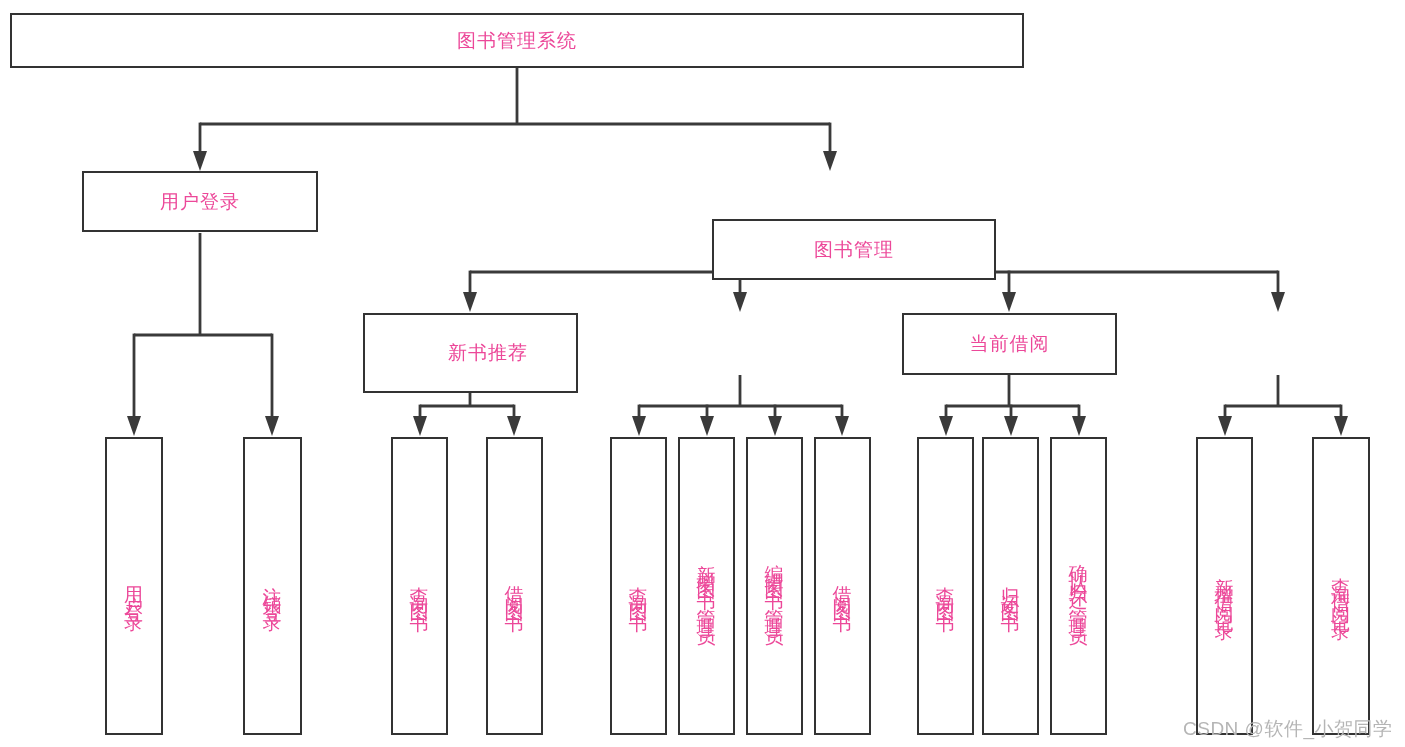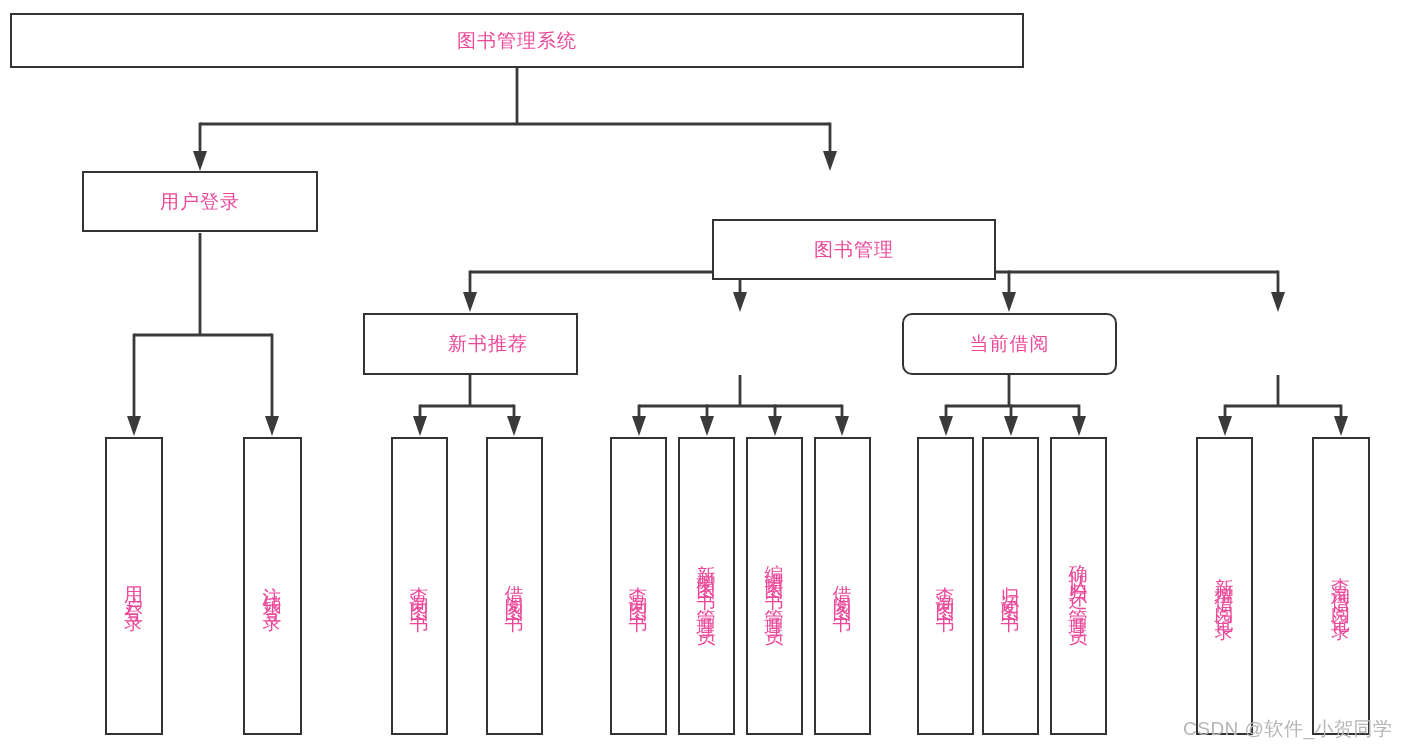--- a/index.html
+++ b/index.html
@@ -142,22 +142,22 @@
       <line x1="1341" y1="404.6" x2="1341" y2="418"></line>
       <polygon points="1334,416 1348,416 1341,436"></polygon>
     </g>
   </svg>
 
   <div class="node h" style="left:10px; top:13px; width:1014px; height:55px;">图书管理系统</div>
 
   <div class="node h" style="left:82px; top:171px; width:236px; height:61px;">用户登录</div>
   <div class="node h" style="left:712px; top:171px; width:284px; height:61px;margin-top:48px;">图书管理</div>
 
-  <div class="node h" style="left:363px; top:313px; width:215px; height:62px;padding-left:35px;">新书推荐</div>
-  <div class="node h" style="left:902px; top:313px; width:215px; height:62px;border-radius:10px;">当前借阅</div>
+  <div class="node h" style="left:363px; top:313px; width:215px; height:80px;padding-left:35px;">新书推荐</div>
+  <div class="node h" style="left:902px; top:313px; width:215px; height:62px;">当前借阅</div>
 
   <div class="node v" style="left:105px; top:437px; width:58px; height:298px;">用户登录</div>
   <div class="node v" style="left:243px; top:437px; width:59px; height:298px;">注销登录</div>
 
   <div class="node v" style="left:391px; top:437px; width:57px; height:298px;">查询图书</div>
   <div class="node v" style="left:486px; top:437px; width:57px; height:298px;">借阅图书</div>
 
   <div class="node v" style="left:610px; top:437px; width:57px; height:298px;">查询图书</div>
   <div class="node v" style="left:678px; top:437px; width:57px; height:298px;">新增图书（管理员）</div>
   <div class="node v" style="left:746px; top:437px; width:57px; height:298px;">编辑图书（管理员）</div>

